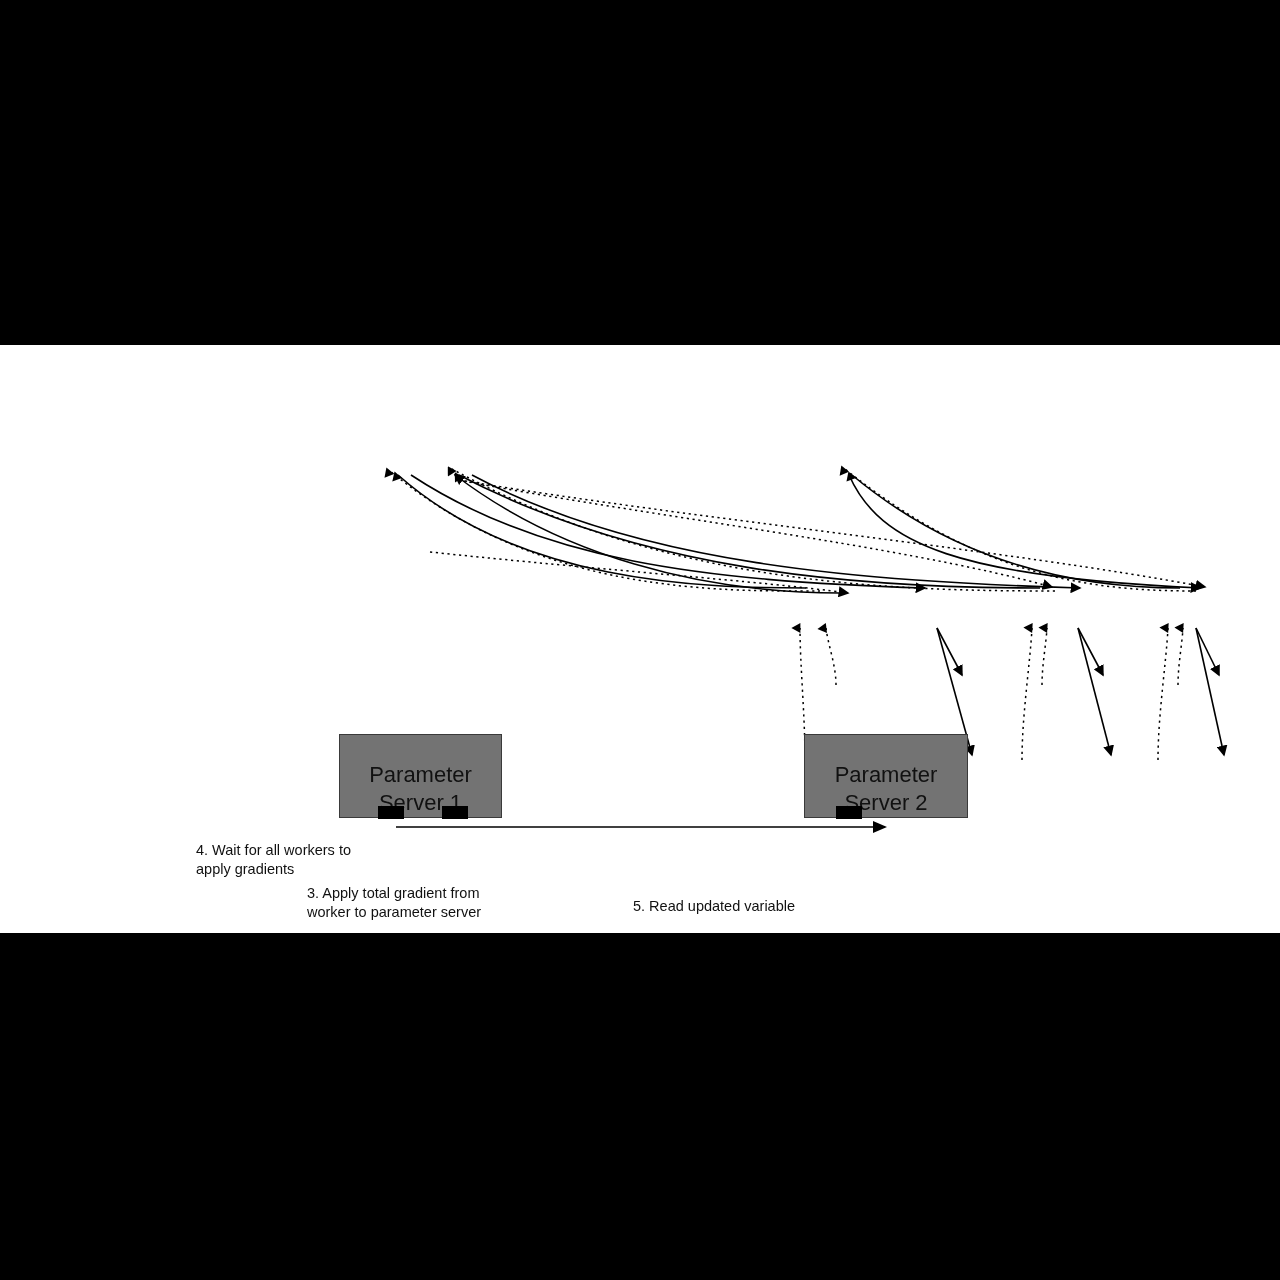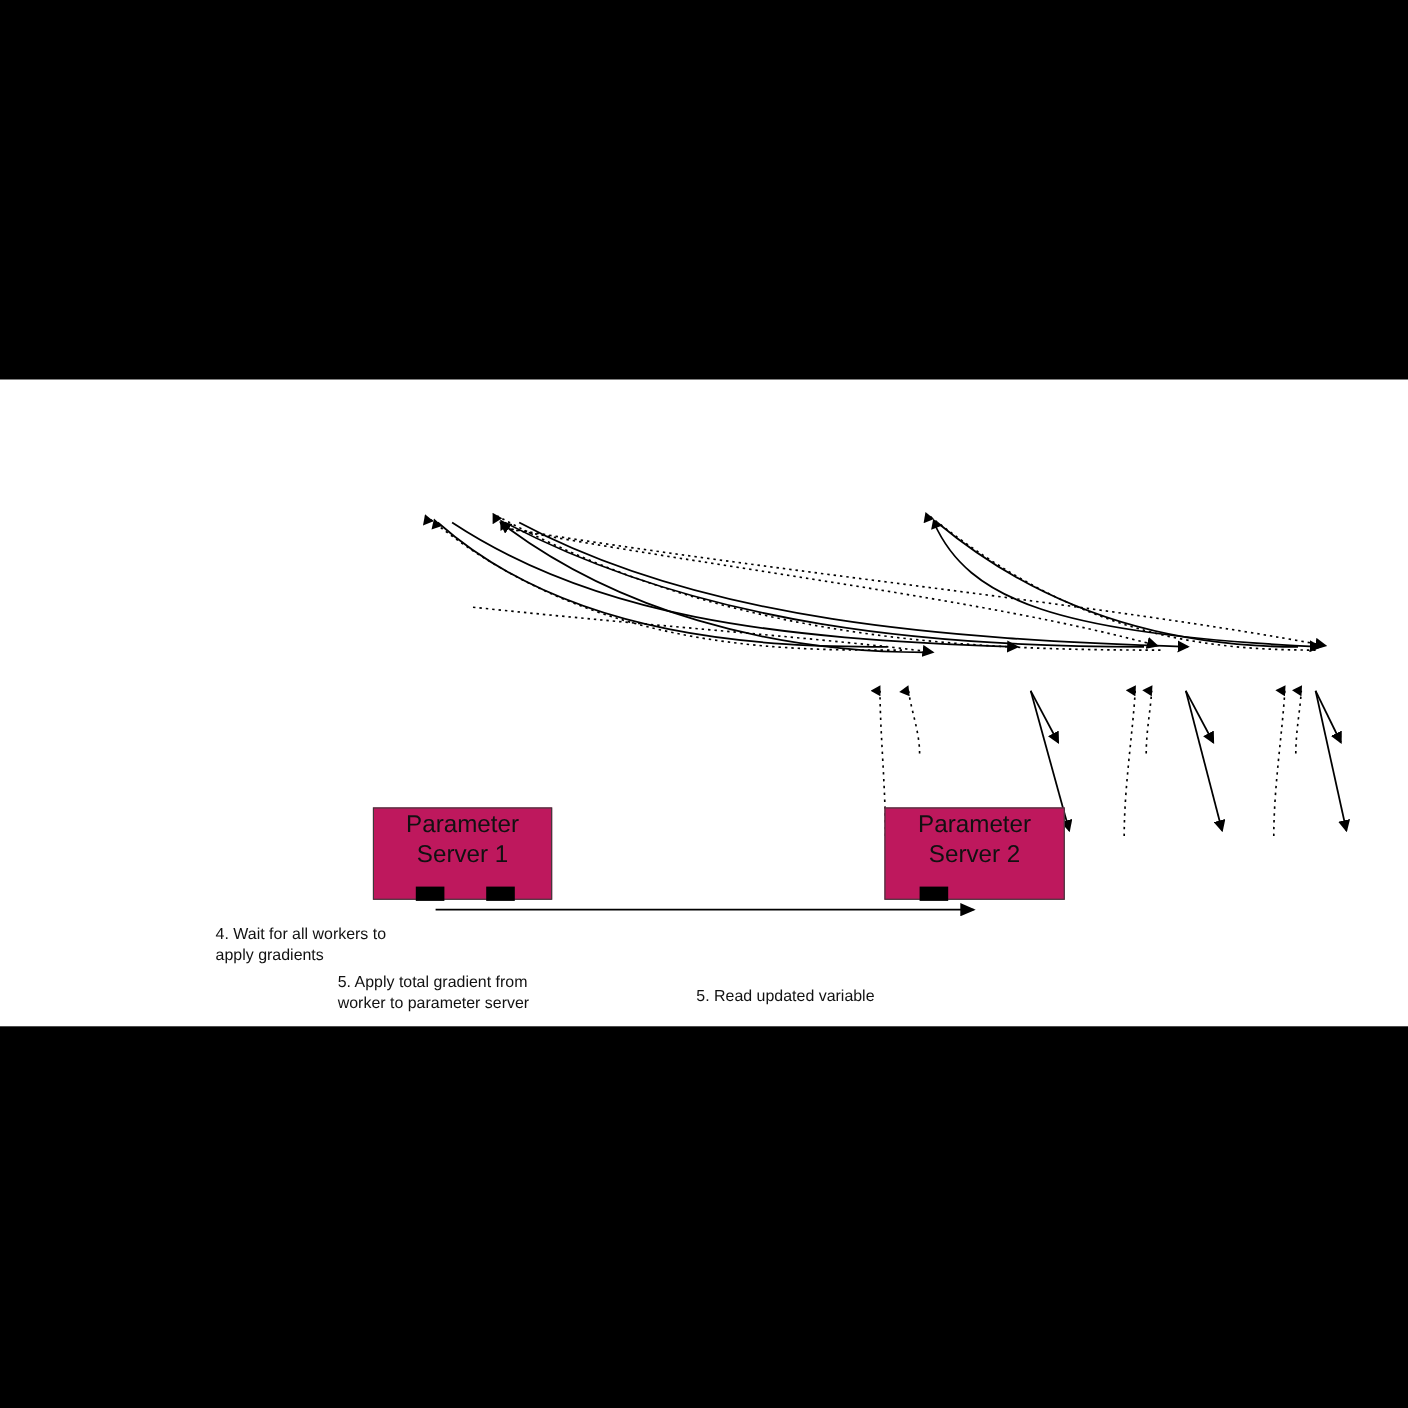--- a/index.html
+++ b/index.html
@@ -30,24 +30,24 @@
   svg#wires {
     position: absolute;
     left: 0; top: 0;
     width: 1280px; height: 588px;
     overflow: visible;
   }
 
   
   .ps-box {
     position: absolute;
-    background: #be185d;
+    background: #737373;
     border: 1px solid #3a3a3a;
     display: flex;
-    align-items: flex-start;
+    align-items: flex-end;
     justify-content: center;
     text-align: center;
     color: #111111;
     font-size: 22px;
     line-height: 1.28;
     z-index: 6;
   }
   .ps-box .ps-label { pointer-events: none; white-space: pre-line; }
   #ps1 { left: 339px; top: 389px; width: 163px; height: 84px; }
   #ps2 { left: 804px; top: 389px; width: 164px; height: 84px; }
@@ -156,18 +156,18 @@
     <div class="connector" id="conn-ps1-b"></div>
 
     <div class="ps-box" id="ps2">
       <span class="ps-label">Parameter
 Server 2</span>
     </div>
     <div class="connector" id="conn-ps2-a"></div>
 
     <div class="note" id="note4">4. Wait for all workers to
 apply gradients</div>
-    <div class="note" id="note3">5. Apply total gradient from
+    <div class="note" id="note3">3. Apply total gradient from
 worker to parameter server</div>
     <div class="note" id="note5">5. Read updated variable</div>
 
   </div>
 </div>
 
 </body></html>

